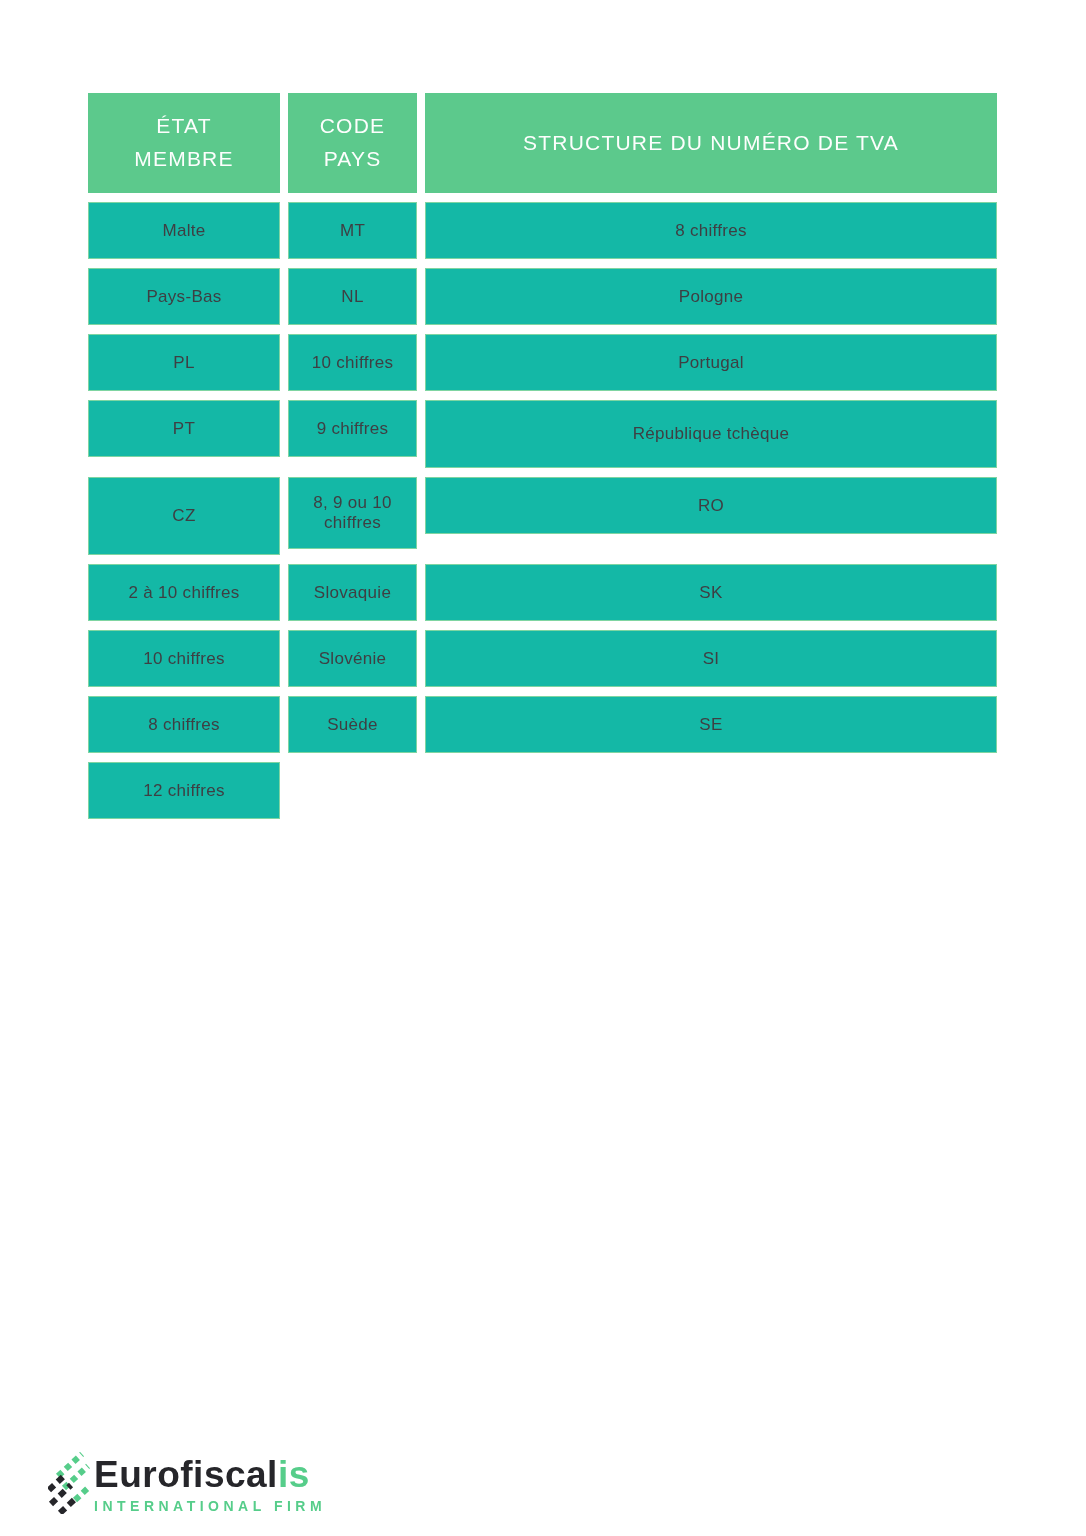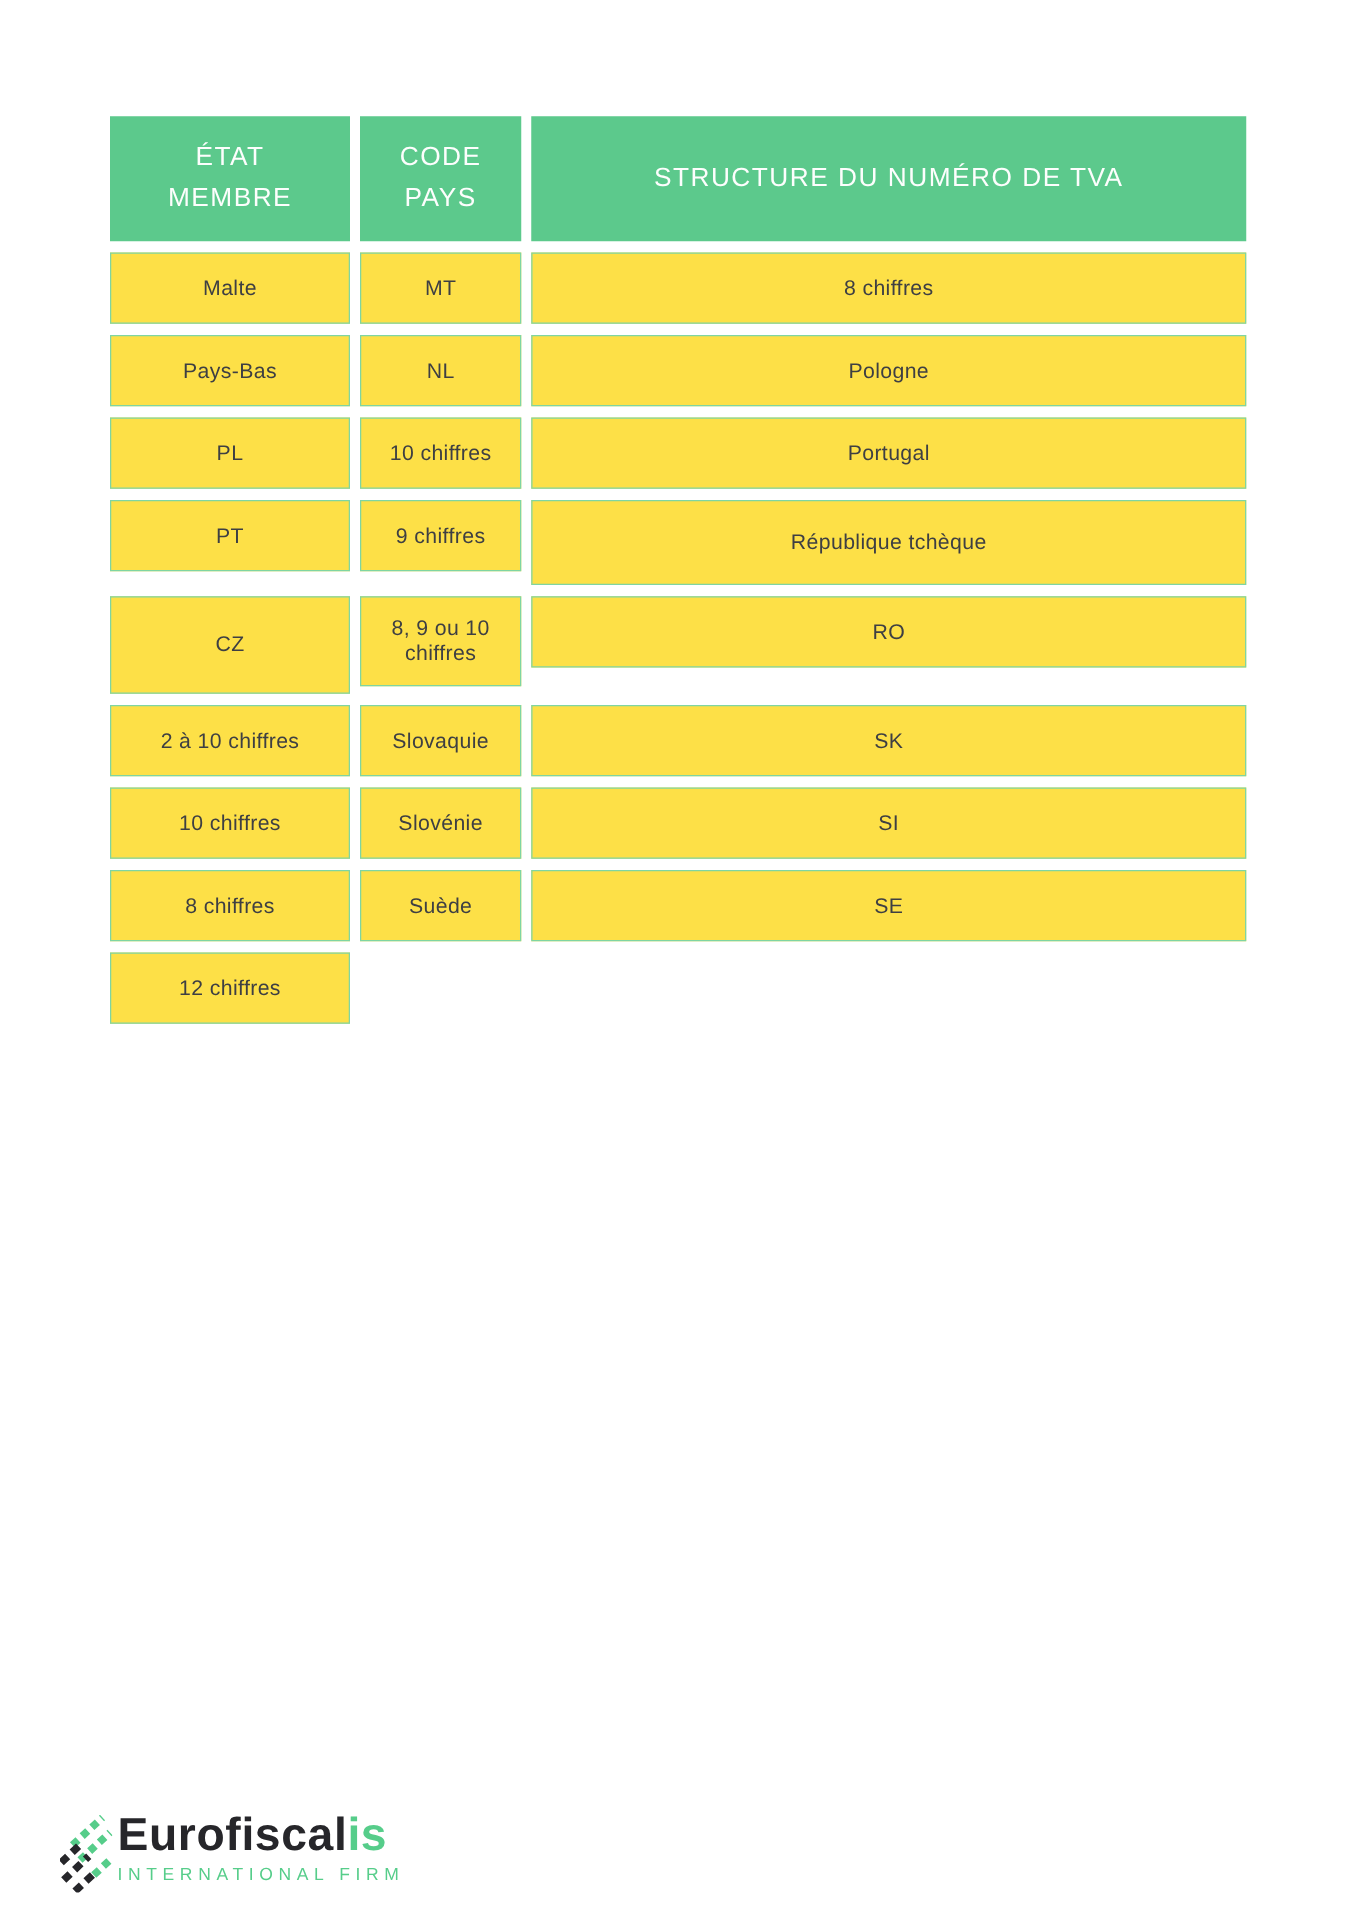--- a/index.html
+++ b/index.html
@@ -36,56 +36,57 @@
     letter-spacing: 1.2px;
     line-height: 1.55;
     font-weight: 500;
   }
   .th.th-state  { padding: 0 34px; }
   .th.th-code   { padding: 12px 26px; }
   .th.th-struct { padding: 11px 20px; }
 
   .td {
     height: 57px;
-    background: #fde047;
+    background: #14b8a6;
     border: 1px solid #7fd5a2;
     display: flex;
     align-items: center;
     justify-content: center;
     text-align: center;
     font-size: 17px;
     color: #3e3f43;
     letter-spacing: 0.3px;
   }
 
   
   .logo {
     position: absolute;
     left: 48px;
     top: 1448px;
     display: flex;
-    align-items: flex-start;
+    align-items: flex-end;
   }
   .logo-mark { width: 42px; height: 62px; margin-top: 4px; }
   .logo-text { margin-left: 4px; }
   .brand {
     font-size: 37px;
     font-weight: bold;
     letter-spacing: 0.5px;
     line-height: 1.1;
     color: #26262a;
     white-space: nowrap;
   }
   .brand .suffix { color: #56cd8a; }
   .tagline {
     font-size: 14px;
     letter-spacing: 4.5px;
     color: #56cd8a;
     margin-top: 2px;
     white-space: nowrap;
+    font-weight: bold;
   }
 </style>
 </head>
 <body>
 
 <div class="vat-table">
 
   <div class="th th-state">ÉTAT MEMBRE</div>
   <div class="th th-code">CODE PAYS</div>
   <div class="th th-struct">STRUCTURE DU NUMÉRO DE TVA</div>

